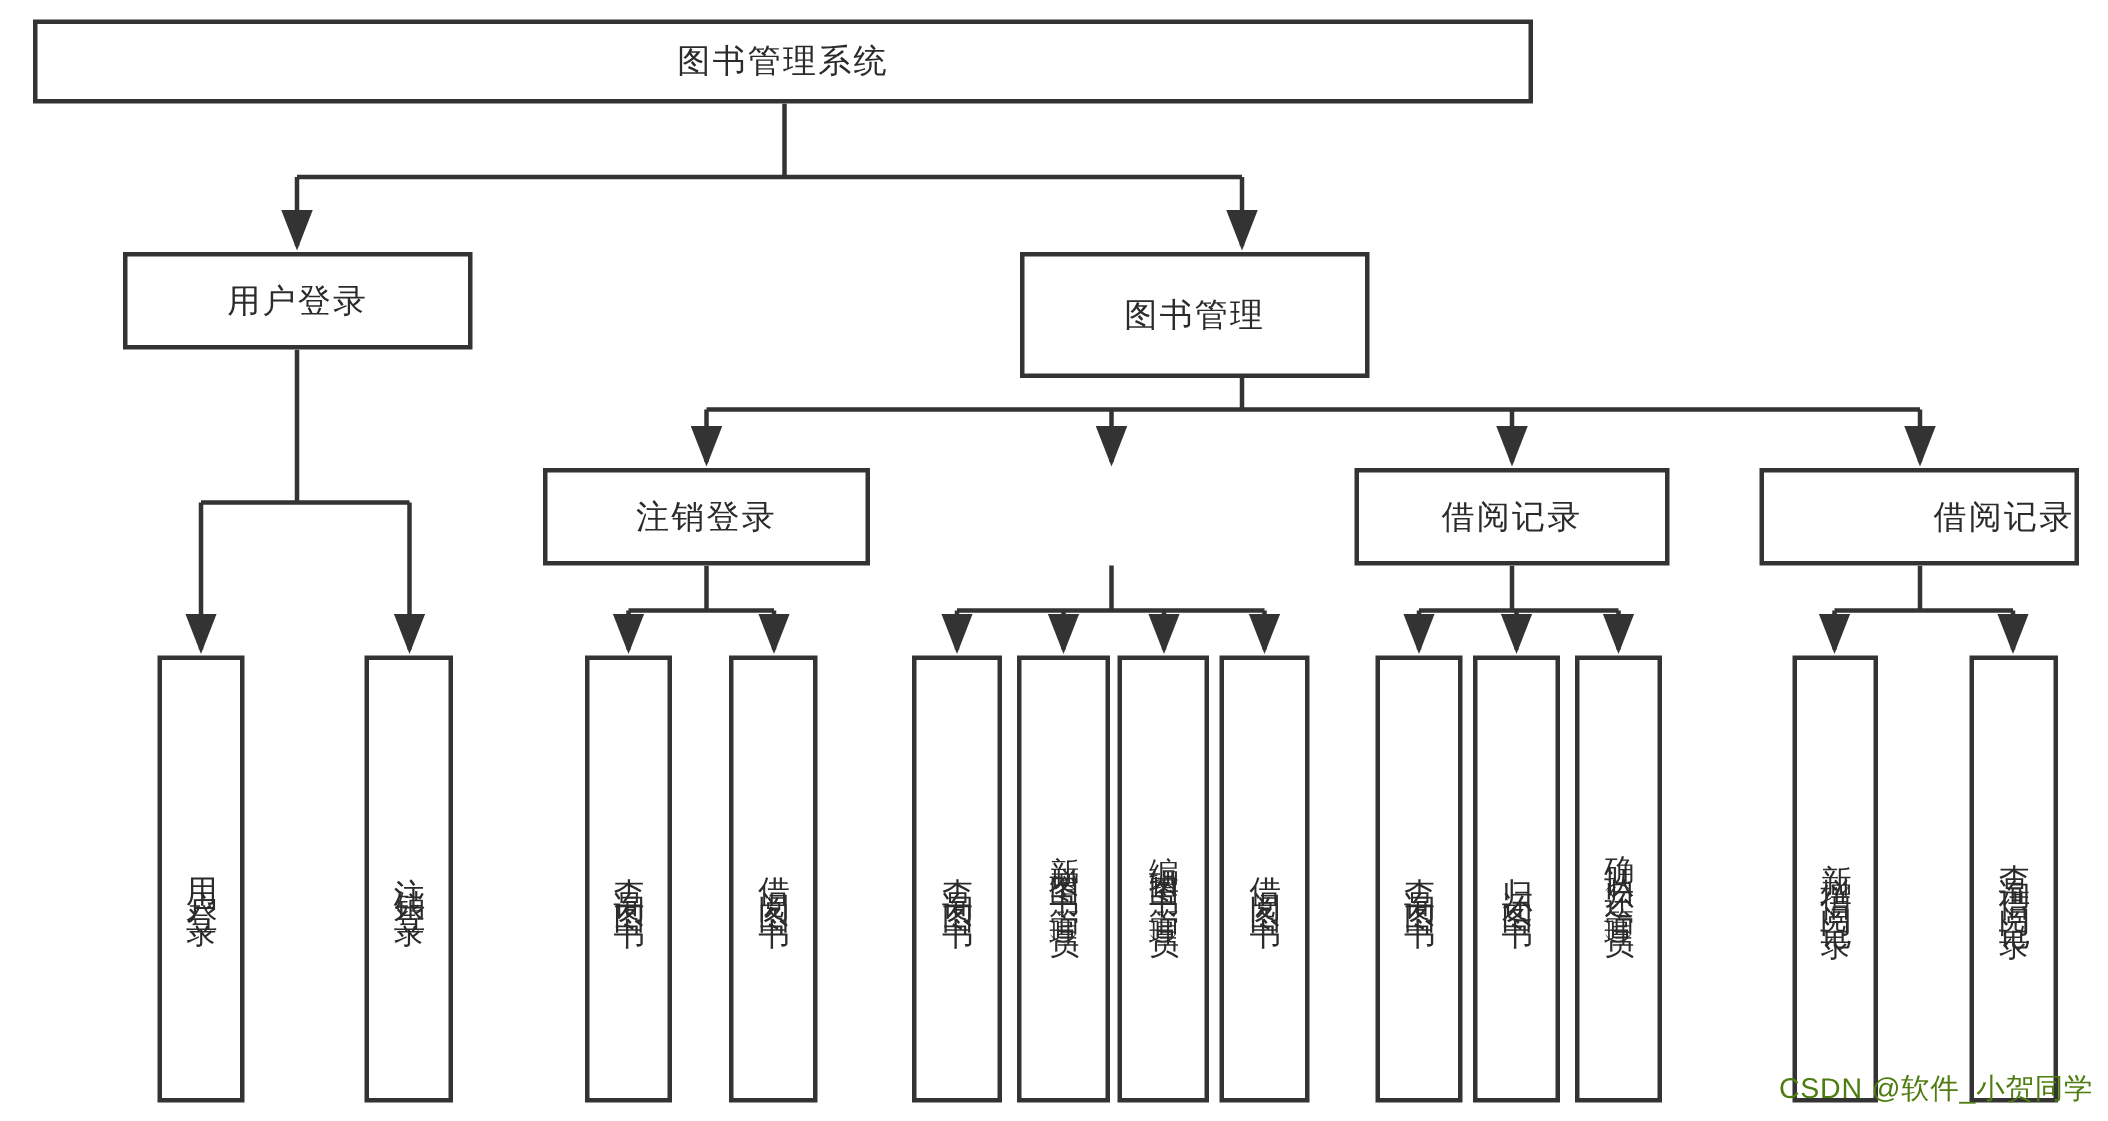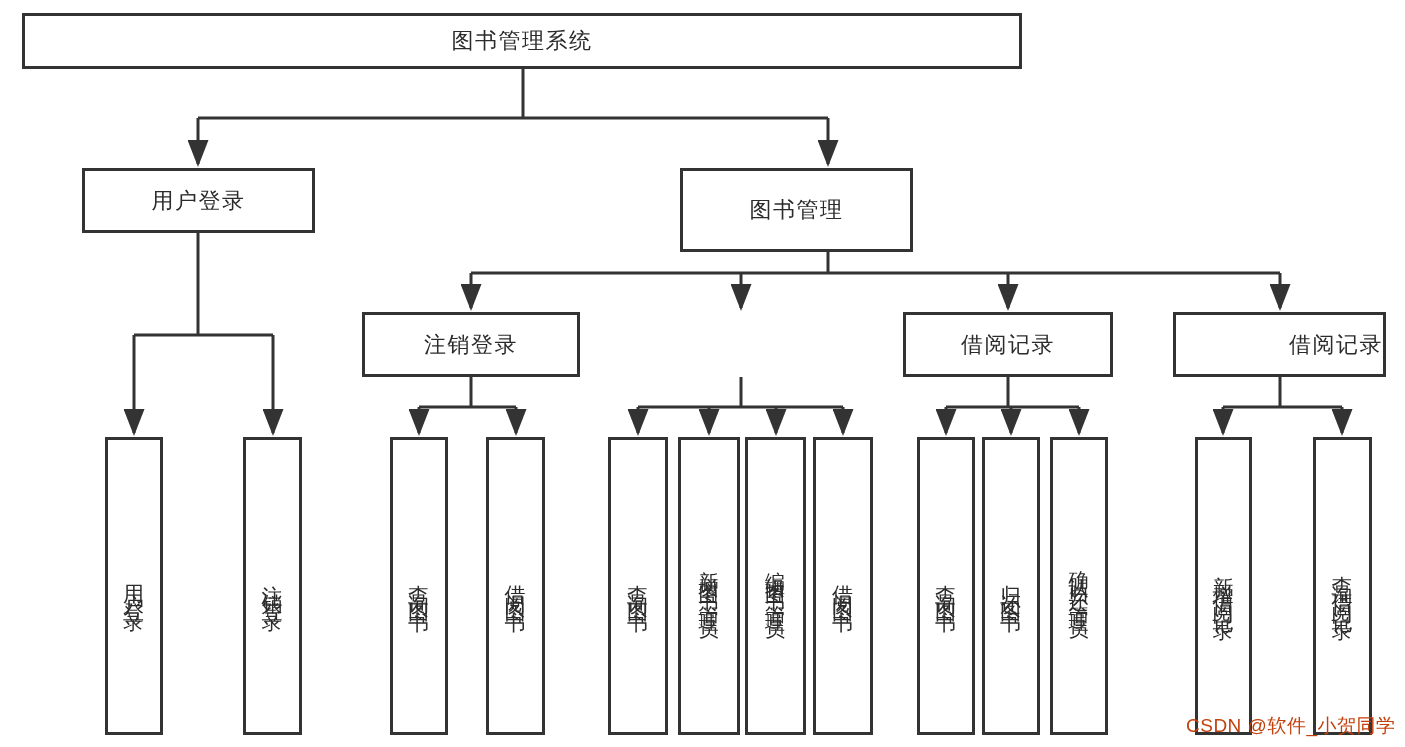--- a/index.html
+++ b/index.html
@@ -48,21 +48,21 @@
   }
   .vlabel.long {
     letter-spacing: 7px;
     font-size: 20px;
   }
   .watermark {
     position: absolute;
     left: 1186px;
     top: 713px;
     font-size: 19px;
-    color: #c2410c;
+    color: #4d7c0f;
     letter-spacing: 0.5px;
     white-space: nowrap;
   }
 </style>
 </head>
 <body>
 
 <div class="stage">
 
   <svg class="wires" viewBox="0 0 1405 747" xmlns="http://www.w3.org/2000/svg">

